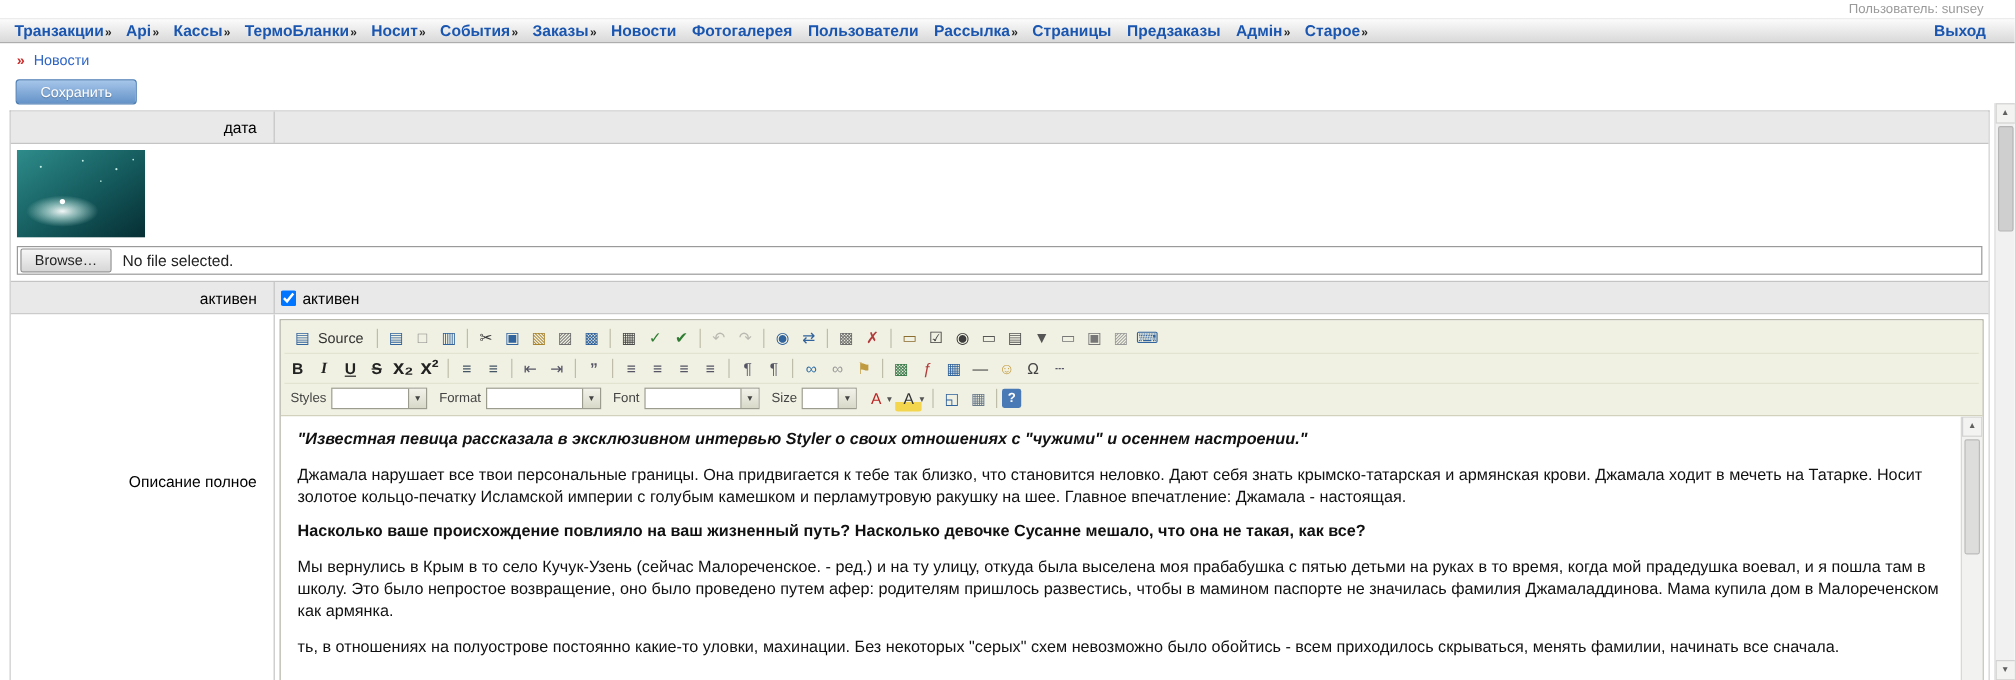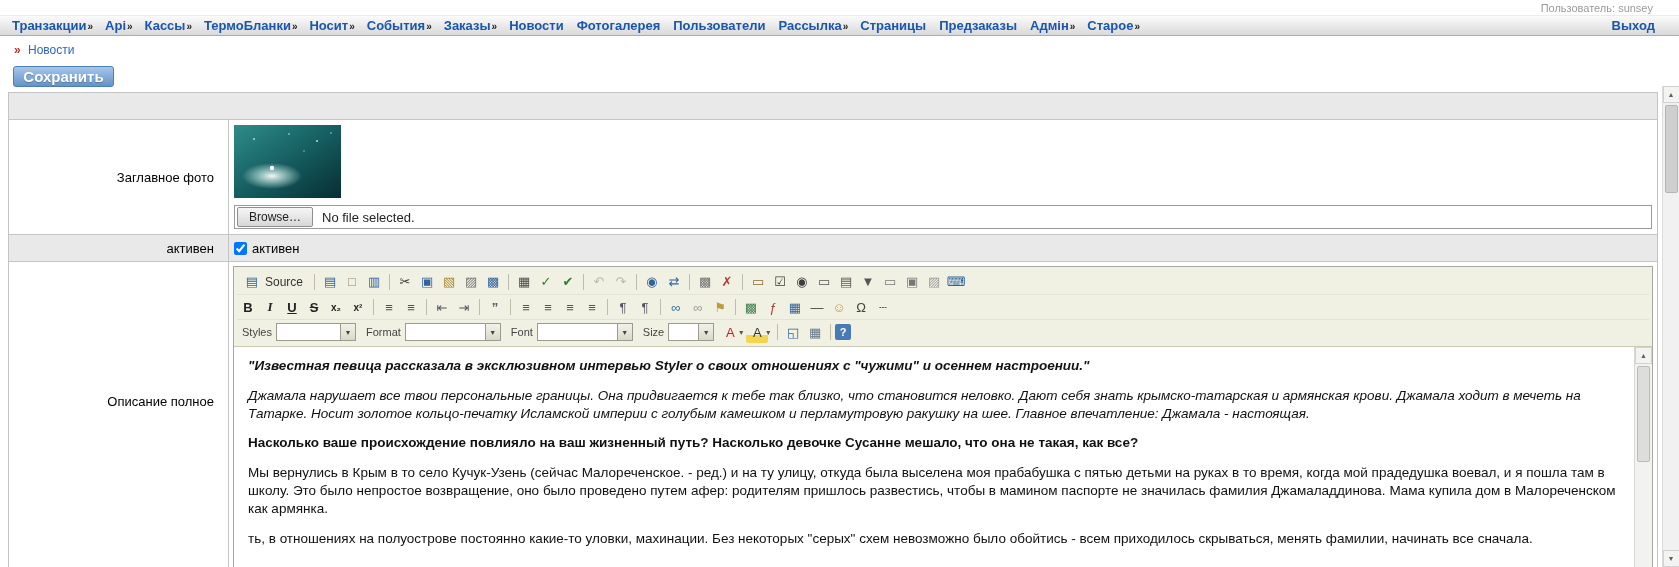--- a/index.html
+++ b/index.html
@@ -21,21 +21,21 @@
   .nav-arrow{font-size:10px;color:#222;margin-left:1px}
   .nav-logout{margin-left:auto;color:#1a56b0;cursor:pointer;text-decoration:none;padding-right:12px}
 
   
   .crumb{margin:7px 0 0 14px;font-size:12px}
   .crumb-arrow{color:#cc2b2b;font-weight:bold;margin-right:4px}
   .crumb-link{color:#2f66c4;cursor:pointer;text-decoration:none}
 
   
   .savebtn{margin:9px 0 5px 13px;width:101px;height:21px;border:1px solid #4d7eb4;border-radius:3px;
-    background:linear-gradient(#a6c6ea,#6493c8);color:#fff;font-weight:bold;font-size:15px;
+    background:linear-gradient(#a6c6ea,#6493c8);color:#fff;font-weight:normal;font-size:12px;
     display:flex;align-items:center;justify-content:center;cursor:pointer;
     text-shadow:0 1px 1px rgba(0,0,0,.25)}
 
   
   .form{margin:2px 21px 0 8px;border:1px solid #c4c4c4;border-bottom:0}
   .frow{display:flex;border-bottom:1px solid #c4c4c4;background:#fff;min-height:27px}
   .frow.alt{background:#e9e9e9}
   .flabel{flex:0 0 220px;display:flex;align-items:center;justify-content:flex-end;
     padding-right:14px;font-size:13px;border-right:1px solid #c4c4c4}
   .req{color:#d02020;margin-left:4px;font-weight:bold}
@@ -72,38 +72,38 @@
     font-size:12px;color:#333;cursor:pointer}
   .tbi{width:22px;height:21px;display:inline-flex;align-items:center;justify-content:center;
     font-size:13px;cursor:pointer;flex:0 0 auto;border-radius:2px}
   .tbi.src{width:16px}
   .tbi.tbsep{width:1px;height:16px;background:#bdbdaa;margin:0 4px;cursor:default;border-radius:0}
   .tbi.dis{opacity:.45;cursor:default}
   .tbi.g-b{font-weight:bold}
   .tbi.g-i{font-style:italic;font-family:"Liberation Serif",serif;font-weight:bold}
   .tbi.g-u{text-decoration:underline;font-weight:bold}
   .tbi.g-s{text-decoration:line-through;font-weight:bold}
-  .tbi.g-small{font-size:10px;font-weight:bold}
+  .tbi.g-small{font-size:17px;font-weight:bold}
   .tbi.hl{background:linear-gradient(transparent 60%,#f3d64e 60%)}
   .tbi.nar{width:10px;margin-left:-5px;font-size:8px}
   .tbi.abt{width:16px;height:16px;background:#4a7ab5;color:#fff !important;font-size:11px;font-weight:bold}
   .tb-combo{display:inline-flex;align-items:center;gap:4px;margin:0 5px}
   .combo-label{font-size:11px;color:#444}
   .combo-box{height:18px;background:#fff;border:1px solid #9c9c8e;display:inline-flex;
     align-items:stretch;cursor:pointer}
   .combo-box .cb-text{flex:1}
   .combo-arrow{width:15px;background:linear-gradient(#f2f2ea,#d9d9c9);border-left:1px solid #9c9c8e;
     display:flex;align-items:center;justify-content:center;font-size:7px;color:#444}
   .w80{width:80px}.w95{width:96px}.w45{width:46px}
 
   .ed-body{flex:1;display:flex;overflow:hidden;background:#fff}
   .ed-content{flex:1;padding:10px 14px;overflow:hidden;cursor:text}
   .ed-p{margin:0 0 12px 0;font-size:13.5px;line-height:1.32;color:#111}
   .ed-p.bi{font-weight:bold;font-style:italic}
-  .ed-p.i{font-style:italic}
+  .ed-p.i{}
   .ed-p.b{font-weight:bold}
   .ed-scroll{flex:0 0 17px;background:#f2f2f0;border-left:1px solid #d8d8d8;
     display:flex;flex-direction:column;align-items:center}
   .scroll-btn{width:17px;height:17px;background:#f3f3f1;border:1px solid #d2d2d2;
     display:flex;align-items:center;justify-content:center;font-size:7px;color:#606060;cursor:pointer}
   .ed-thumb{width:13px;height:96px;background:#dddddb;border:1px solid #bbb;border-radius:2px;margin-top:2px;cursor:grab}
 
   
   .page-scroll{position:absolute;top:86px;right:0;width:17px;height:481px;background:#f1f1f1;
     border-left:1px solid #dcdcdc;display:flex;flex-direction:column;align-items:center}
@@ -203,26 +203,26 @@
   <span class="crumb-arrow">»</span>
   <a class="crumb-link">Новости</a>
 </div>
 
 <div class="savebtn">Сохранить</div>
 
 <div class="form">
 
 
   <div class="frow alt r-date">
+    <div class="flabel">
+      <span>дата</span>
+    </div>
   </div>
 
   <div class="frow r-photo">
-    <div class="flabel">
-      <span>Заглавное фото</span>
-    </div>
     <div class="fcontent">
       <svg class="thumb" viewBox="0 0 107 73" preserveAspectRatio="none">
         <defs>
           <linearGradient id="tg" x1="0" y1="0" x2="1" y2="1">
             <stop offset="0" stop-color="#2e8c8a"></stop>
             <stop offset="0.55" stop-color="#14595c"></stop>
             <stop offset="1" stop-color="#062e33"></stop>
           </linearGradient>
           <radialGradient id="gl" cx="0.5" cy="0.5" r="0.5">
             <stop offset="0" stop-color="#ffffff" stop-opacity="0.95"></stop>

